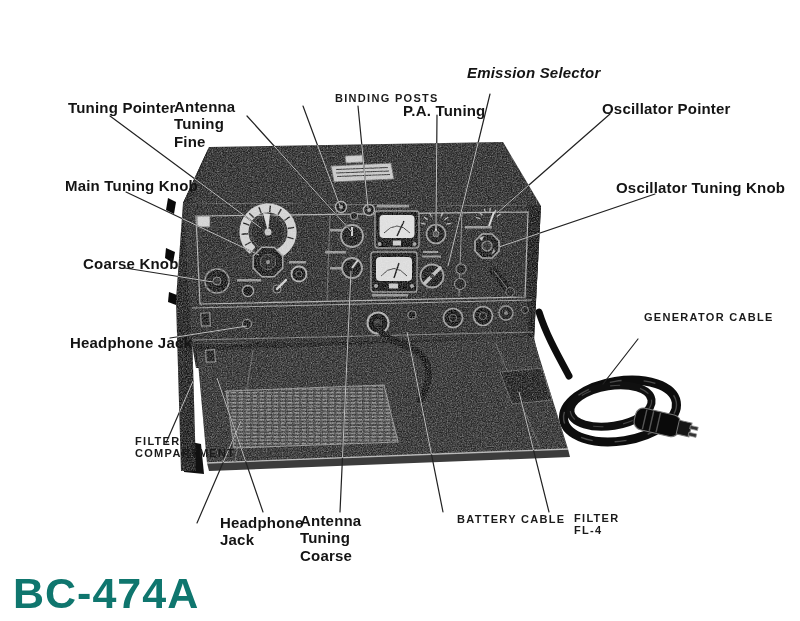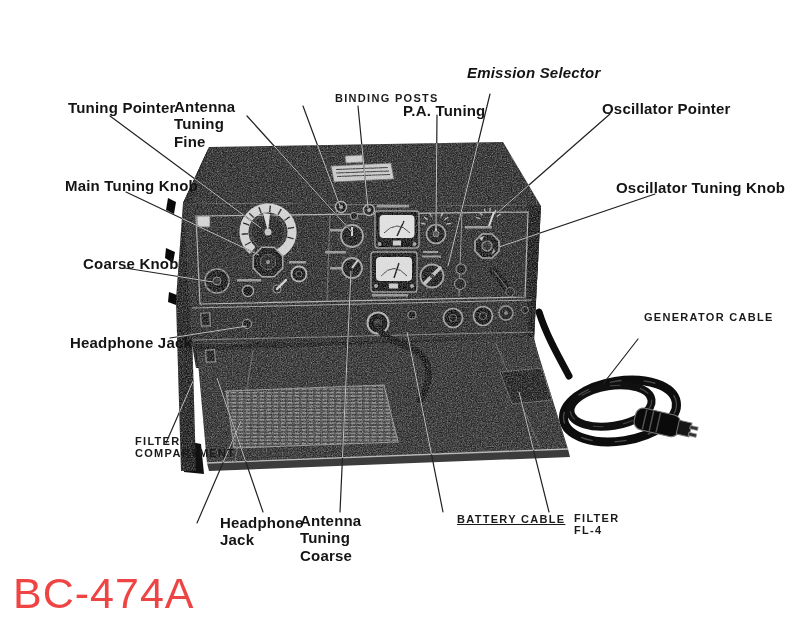--- a/index.html
+++ b/index.html
@@ -3,22 +3,22 @@
 <meta charset="utf-8">
 <style>
   html,body{margin:0;padding:0;background:#fff;}
   #canvas{position:relative;width:800px;height:621px;background:#ffffff;overflow:hidden;
           font-family:"Liberation Sans",sans-serif;}
   #art{position:absolute;left:0;top:0;}
   .lbl{position:absolute;font-weight:bold;font-size:15px;line-height:1.15;color:#141414;
        letter-spacing:.2px;white-space:pre-line;}
   .cap{font-size:11px;letter-spacing:1.3px;line-height:1.05;color:#1a1a1a;margin-left:47px;}
   .ctr{text-align:left;}
-  .model{position:absolute;font-weight:normal;font-size:43px;letter-spacing:1px;
-         color:#ef4444;line-height:1;text-align:center;}
+  .model{position:absolute;font-weight:bold;font-size:43px;letter-spacing:1px;
+         color:#0f766e;line-height:1;text-align:center;}
 </style>
 </head>
 <body>
 
 <div id="canvas">
 
 <svg id="art" width="800" height="621" viewBox="0 0 800 621">
   <defs>
     <clipPath id="devClip">
       <path d="M209,147 L503,142 L541,206 L183,203 Z"></path>
@@ -335,21 +335,21 @@
 <div class="lbl cap ctr" style="left:88px;top:436px;width:84px;">FILTER
 COMPARTMENT</div>
 
 
 <div class="lbl ctr" style="left:220px;top:514px;width:76px;">Headphone
 Jack</div>
 
 <div class="lbl ctr" style="left:300px;top:512px;width:102px;">Antenna Tuning
 Coarse</div>
 
-<div class="lbl cap" style="left:410px;top:514px;text-decoration:underline;">BATTERY CABLE</div>
+<div class="lbl cap" style="left:410px;top:514px;">BATTERY CABLE</div>
 
 <div class="lbl cap ctr" style="left:527px;top:513px;width:50px;">FILTER
 FL-4</div>
 
 <div class="lbl cap" style="left:597px;top:312px;">GENERATOR CABLE</div>
 
 <div class="model" style="left:13px;top:572px;">BC-474A</div>
 
 </div>
 

